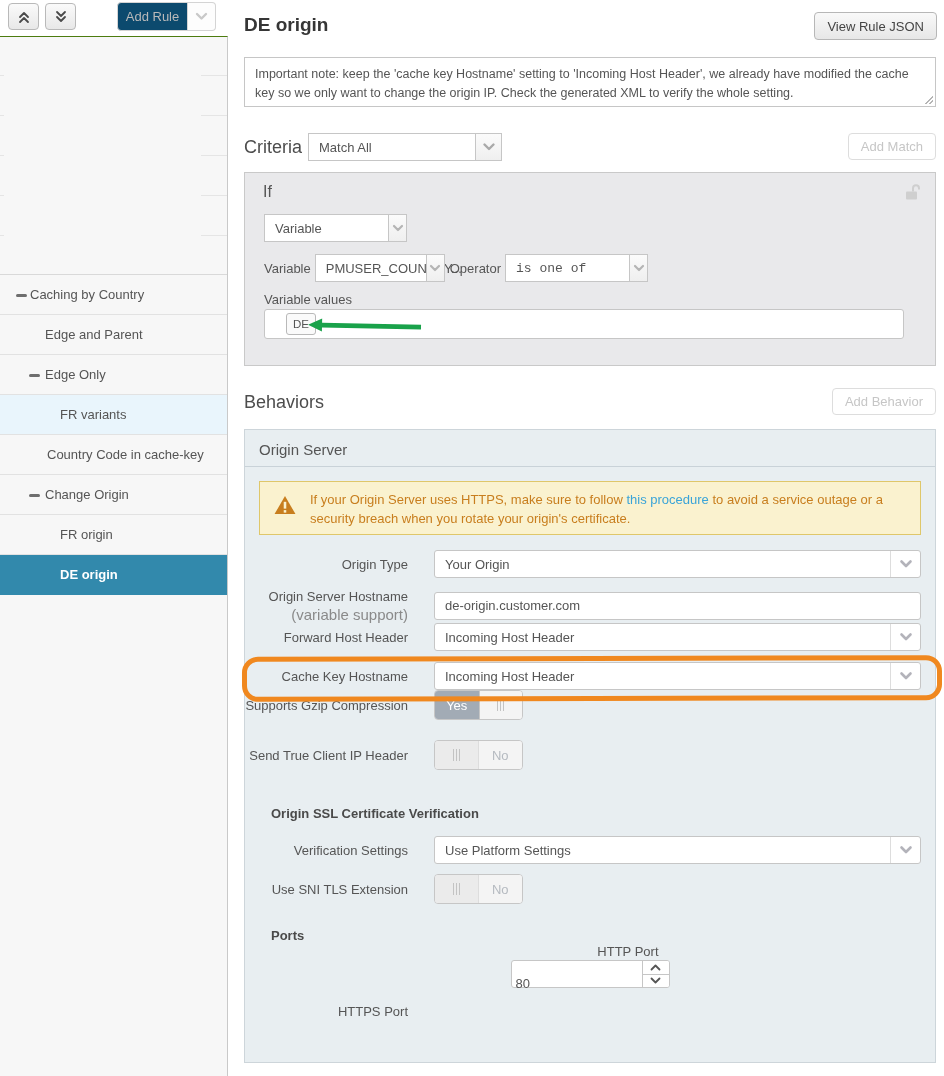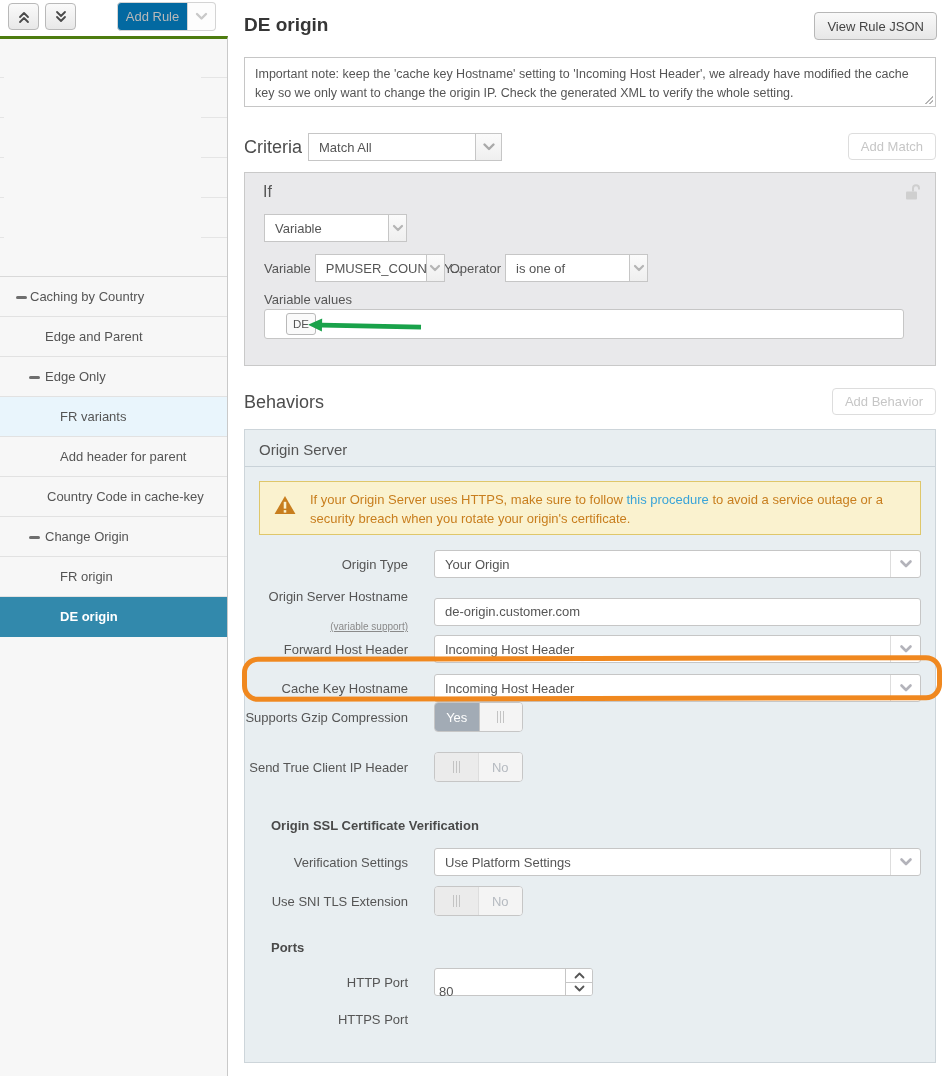--- a/index.html
+++ b/index.html
@@ -24,29 +24,29 @@
   
   .sidebar{position:absolute;left:0;top:0;width:228px;height:1076px;}
   .side-toolbar{height:36px;background:#fff;position:relative;}
   .icon-btn{
     position:absolute;top:3px;width:31px;height:27px;border:1px solid #b9b9b9;border-radius:4px;
     background:linear-gradient(#fafafa,#e8e8e8);display:flex;align-items:center;justify-content:center;cursor:pointer;
   }
   .icon-btn svg{display:block;}
   .addrule{position:absolute;top:2px;left:117px;height:29px;display:flex;}
   .addrule-main{
-    width:71px;height:29px;border:1px solid #d4d4d4;border-radius:4px 0 0 4px;background:#0369a1;
+    width:71px;height:29px;border:1px solid #d4d4d4;border-radius:4px 0 0 4px;background:#0c4a6e;
     color:#b9b9b9;font-size:13px;display:flex;align-items:center;justify-content:center;
   }
   .addrule-chev{
     width:28px;height:29px;border:1px solid #d4d4d4;border-left:none;border-radius:0 4px 4px 0;
     background:#fdfdfd;display:flex;align-items:center;justify-content:center;
   }
   .tree-area{
-    height:1040px;background:#f7f7f7;border-top:3px solid #4d7c0f;border-right:1px solid #c9c9c9;position:relative;
+    height:1040px;background:#f7f7f7;border-top:1px solid #4d7c0f;border-right:1px solid #c9c9c9;position:relative;
   }
   .ghost-lines{position:relative;height:237px;}
   .ghost{position:absolute;height:1px;background:#e5e5e5;}
   .ghost.l{left:0;width:4px;}
   .ghost.r{left:201px;width:26px;}
   .tree-list{border-top:1px solid #d9d9d9;}
   .tree-item{
     height:40px;border-bottom:1px solid #e2e2e2;position:relative;display:flex;align-items:center;
     color:#555;cursor:pointer;background:#f7f7f7;
   }
@@ -101,21 +101,21 @@
     margin:11px 8px 0 16px;height:194px;background:var(--ifbox-bg);border:1px solid #c9c9c9;position:relative;
   }
   .if-label{position:absolute;left:18px;top:10px;font-size:16px;color:#555;}
   .unlock{position:absolute;right:14px;top:10px;}
   .if-typerow{position:absolute;left:19px;top:41px;}
   .if-typerow .box{width:125px;}
   .if-condrow{position:absolute;left:19px;top:81px;display:flex;align-items:center;}
   .inline-lab{font-size:13px;color:#555;}
   .if-condrow .gap4{width:4px;} .if-condrow .gap5{width:5px;}
   .sel-var .box{width:112px;}
-  .sel-op .box{width:125px;}
+  .sel-op .box{width:125px;font-family:Liberation Mono, monospace;}
   .splitsel .chev.sm{width:18px;}
   .vals-label{position:absolute;left:19px;top:119px;font-size:13px;color:#555;}
   .vals-input{
     position:absolute;left:19px;top:136px;width:640px;height:30px;background:#fff;border:1px solid #c6c6c6;
     border-radius:3px;display:flex;align-items:center;padding-left:21px;
   }
   .tag{
     height:22px;border:1px solid #b9b9b9;border-radius:3px;background:#fafafa;color:#555;
     font-size:11.5px;display:flex;align-items:center;padding:0 6px;
   }
@@ -129,21 +129,21 @@
   .warnbox{
     margin:14px 14px 0;height:54px;background:var(--warn-bg);border:1px solid var(--warn-border);
     display:flex;padding:8px 12px;color:var(--warn-text);font-size:13px;line-height:19px;
   }
   .warnbox .w-icon{margin:5px 14px 0 2px;flex:none;}
   .warnbox a{color:var(--link);text-decoration:none;cursor:pointer;}
   .frow{display:flex;align-items:center;}
   .flabel{
     width:189px;padding-right:26px;text-align:right;color:#555;font-size:13px;line-height:17px;flex:none;
   }
-  .flabel .sub{font-size:10px;color:#8a8a8a;display:block;margin-top:13px;text-decoration:underline;}
+  .flabel .sub{font-size:15px;color:#8a8a8a;display:block;margin-top:1px;}
   .fsel{
     width:487px;height:28px;background:#fff;border:1px solid #c6c6c6;border-radius:3px;position:relative;
     display:flex;align-items:center;padding:0 40px 0 10px;color:#555;font-size:13px;cursor:pointer;
   }
   .fsel .chevseg{
     position:absolute;right:0;top:0;width:30px;height:26px;border-left:1px solid #ddd;
     display:flex;align-items:center;justify-content:center;
   }
   .finput{
     width:487px;height:28px;background:#fff;border:1px solid #c6c6c6;border-radius:3px;
@@ -166,21 +166,21 @@
   .spinner{width:28px;border-left:1px solid #c6c6c6;display:flex;flex-direction:column;}
   .spin{flex:1;display:flex;align-items:center;justify-content:center;cursor:pointer;background:#fff;}
   .spin.up{border-bottom:1px solid #c6c6c6;border-radius:0 2px 0 0;}
   .spin.down{border-radius:0 0 2px 0;}
   .orange-annot{
     position:absolute;left:-3px;top:226px;width:700px;height:45px;border:5px solid var(--orange);
     border-radius:16px;pointer-events:none;transform:rotate(-0.15deg);
   }
   
   .mt15{margin-top:15px;} .mt10{margin-top:10px;} .mt9{} .mt11{margin-top:11px;}
-  .mt20{margin-top:20px;} .mt36{margin-top:36px;} .mt13{margin-top:13px;} .mt24{margin-top:24px;}
+  .mt20{margin-top:20px;} .mt36{margin-top:36px;} .mt13{flex-direction:column;} .mt24{margin-top:24px;}
 </style>
 </head>
 <body>
 
 <div class="sidebar">
   <div class="side-toolbar">
     <div class="icon-btn" style="left:8px">
       <span>
         <svg width="14" height="14" viewBox="0 0 14 14">
             <path d="M3 7 L7 3 L11 7 M3 12 L7 8 L11 12" stroke="#4a4a4a" stroke-width="1.8" fill="none" stroke-linecap="round" stroke-linejoin="round"></path>
@@ -225,23 +225,20 @@
       </div>
       <div class="tree-item lvl1">
         <span>Edge and Parent</span>
       </div>
       <div class="tree-item lvl1">
         <span class="minus"></span>
         <span>Edge Only</span>
       </div>
       <div class="tree-item lvl2 hl">
         <span>FR variants</span>
-      </div>
-      <div class="tree-item lvl2">
-        <span>Add header for parent</span>
       </div>
       <div class="tree-item lvl1b">
         <span>Country Code in cache-key</span>
       </div>
       <div class="tree-item lvl1">
         <span class="minus"></span>
         <span>Change Origin</span>
       </div>
       <div class="tree-item lvl2">
         <span>FR origin</span>

